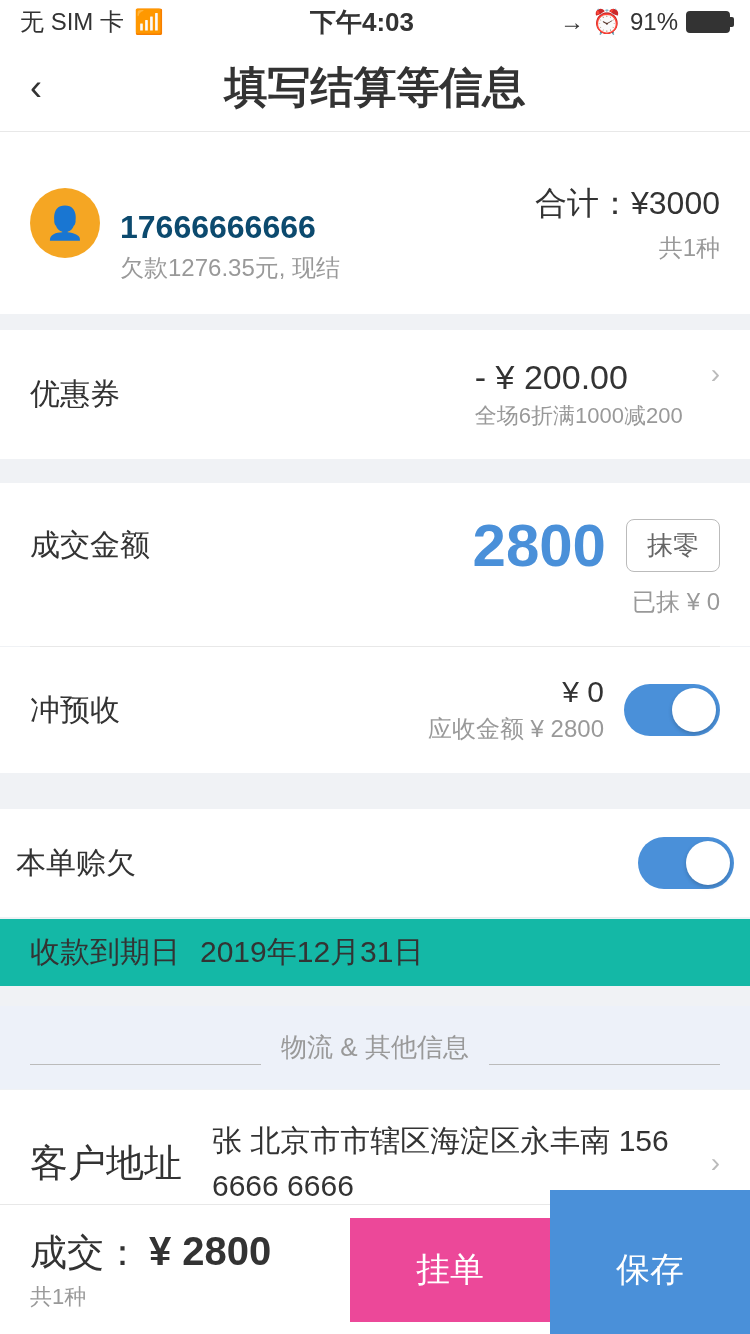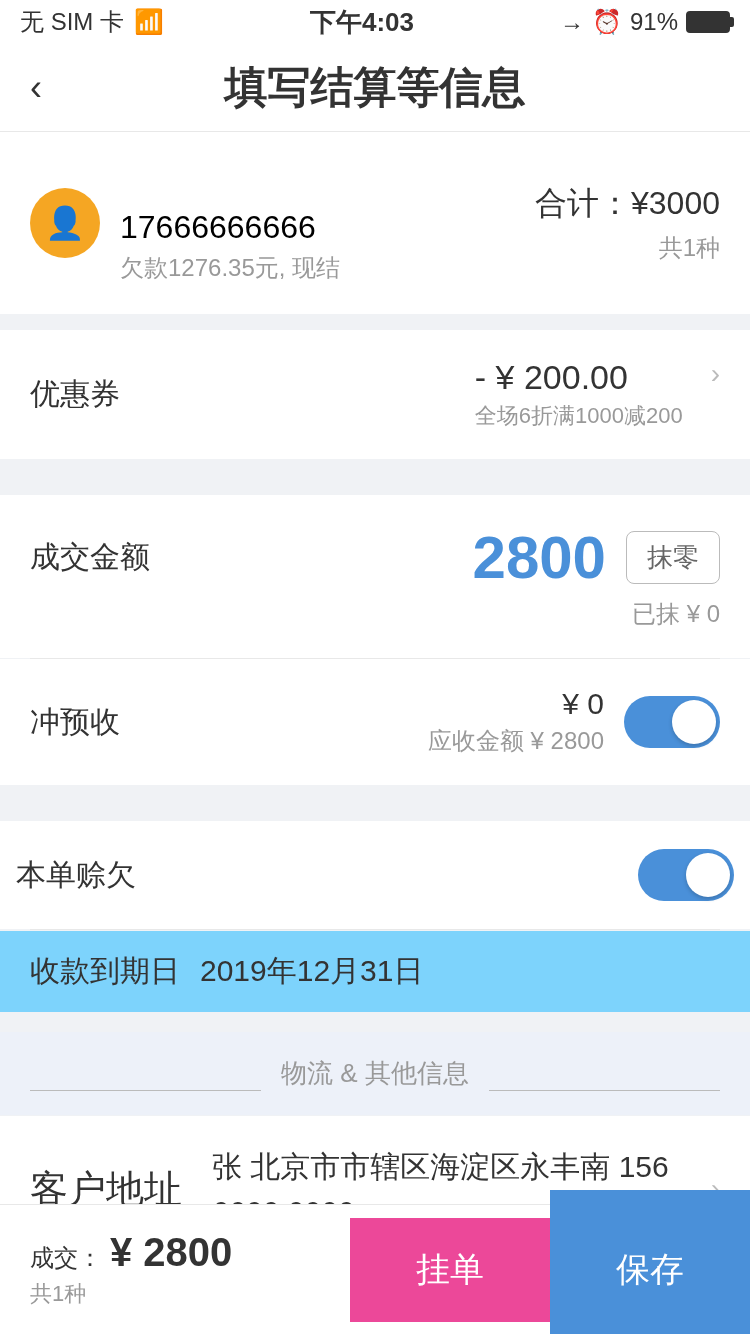--- a/index.html
+++ b/index.html
@@ -94,34 +94,34 @@
       height: 70px;
       background: #f5a623;
       border-radius: 50%;
       display: flex;
       align-items: center;
       justify-content: center;
       font-size: 32px;
       color: #fff;
     }
     .customer-info {}
-    .customer-phone { font-size: 32px; font-weight: 400; color: #000000; margin-top: 47px; }
+    .customer-phone { font-size: 32px; font-weight: 700; color: #0c4a6e; margin-top: 47px; }
     .customer-debt { font-size: 24px; color: #999; margin-top: 6px; }
     .customer-right { text-align: right; }
     .total-amount { font-size: 32px; color: #333; font-weight: 500; }
     .total-count { font-size: 24px; color: #999; margin-top: 6px; }
 
     
     .coupon-row {
       background: #fff;
       padding: 28px 30px;
       display: flex;
       align-items: center;
       justify-content: space-between;
-      margin-bottom: 16px;
+      margin-bottom: 4px;
     }
     .coupon-label { font-size: 30px; color: #333; }
     .coupon-right { display: flex; align-items: flex-start; gap: 28px; }
     .coupon-discount { font-size: 34px; color: #333; font-weight: 500; }
     .coupon-desc { font-size: 22px; color: #999; margin-top: 4px; text-align: right; }
     .chevron-right { color: #bbb; font-size: 28px; }
 
     
     .section-bg {
       background: #f0f2f5;
@@ -198,22 +198,22 @@
       padding: 28px 16px;
       display: flex;
       align-items: center;
       justify-content: space-between;
       margin-top: 16px;
     }
     .arrear-label { font-size: 30px; color: #333; }
 
     
     .due-date-section {
-      background: #7dd3fc;
-      padding: 20px 30px;
+      background: #14b8a6;
+      padding: 13px 30px;
       display: flex;
       align-items: center;
       gap: 20px;
       margin-top: 1px;
     }
     .due-date-label { font-size: 30px; color: #333; white-space: nowrap; }
     .due-date-value { font-size: 30px; color: #333; }
 
     
     .divider-section {
@@ -258,21 +258,21 @@
       border-top: 1px solid #e8e8e8;
     }
     .bottom-summary {
       flex: 1;
       padding: 0 30px;
       display: flex;
       flex-direction: column;
       justify-content: center;
     }
     .bottom-total-row { display: flex; align-items: baseline; gap: 8px; }
-    .bottom-label { font-size: 24px; color: #333; }
+    .bottom-label { font-size: 37px; color: #333; }
     .bottom-amount { font-size: 40px; font-weight: 600; color: #333; }
     .bottom-count { font-size: 22px; color: #999; margin-top: 4px; }
     .btn-hang {
       width: 200px;
       height: 104px;
       background: #ec4899;
       display: flex;
       align-items: center;
       justify-content: center;
       font-size: 34px;

